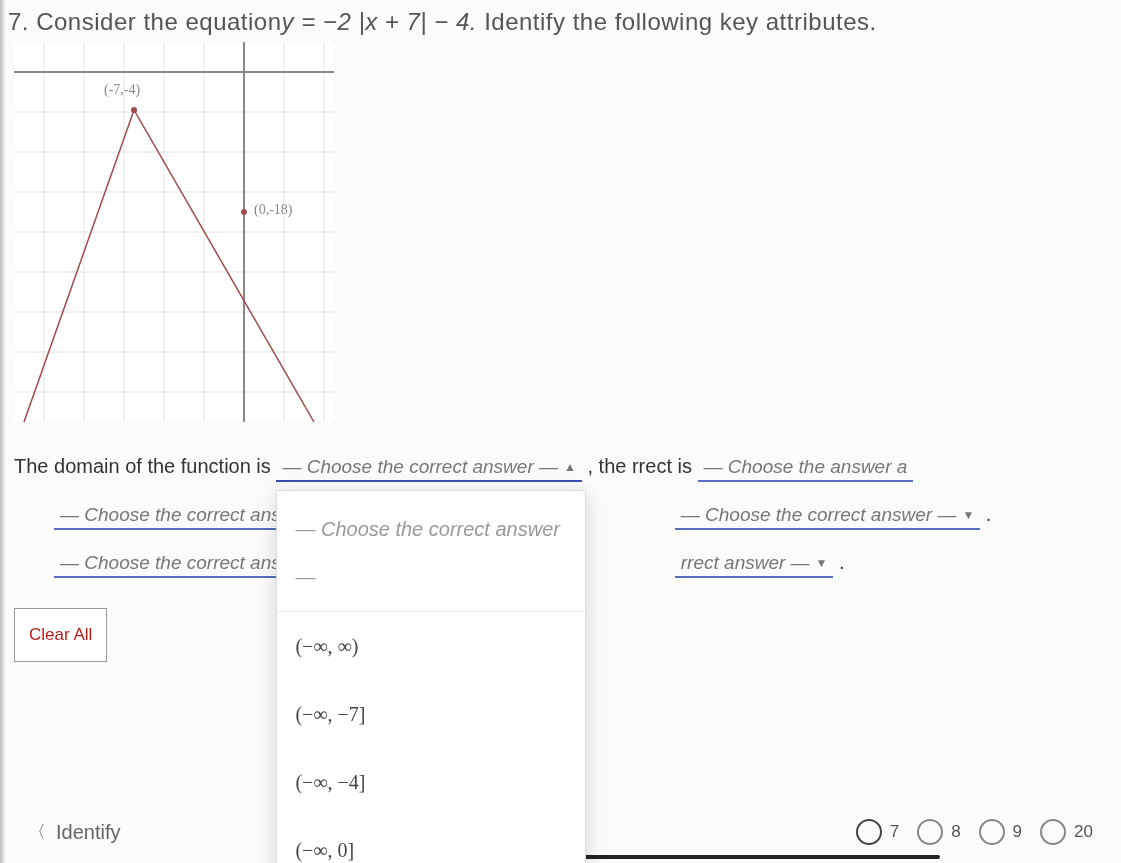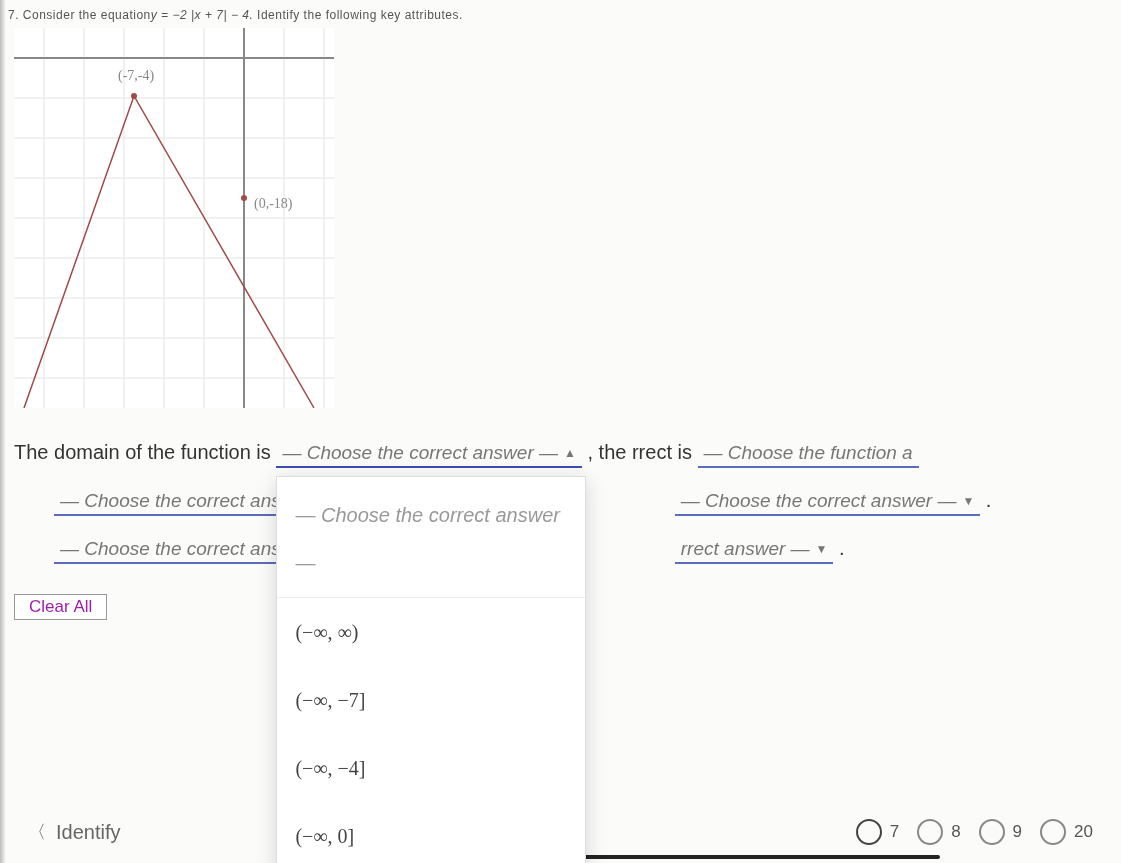--- a/index.html
+++ b/index.html
@@ -1,32 +1,32 @@
 <!DOCTYPE html>
 <html><head>
 <meta charset="utf-8">
 <style>
 *{box-sizing:border-box;margin:0;padding:0}
 body{font-family:Arial,Helvetica,sans-serif;background:#fbfbfa;color:#333;width:1121px;height:863px;overflow:hidden;position:relative}
 .page{padding:8px 20px 20px 8px}
-.q-title{font-size:12px;color:#555;letter-spacing:.5px;margin-bottom:1px}
+.q-title{font-size:24px;color:#555;letter-spacing:.5px;margin-bottom:1px}
 .eq{font-style:italic}
 .graph{position:relative;width:320px;height:380px;margin:6px 0 20px 6px;background:#fff}
 .graph svg{position:absolute;left:0;top:0}
 .graph .lbl{position:absolute;color:#888;font-size:14px;font-family:'Times New Roman',serif}
 .q-body{font-size:20px;line-height:2.4;color:#333;padding-left:6px}
 .dd{display:inline-block;position:relative;vertical-align:baseline}
 .dd-toggle{display:inline-flex;align-items:center;gap:6px;border:none;border-bottom:2px solid #5b6bbf;background:transparent;color:#777;font-style:italic;font-size:19px;padding:2px 6px;cursor:pointer;font-family:inherit}
 .dd-toggle .caret{font-style:normal;font-size:12px;color:#777}
 .dd-open .dd-toggle{border-bottom-color:#3b4db3}
 .dd-menu{position:absolute;top:100%;left:0;min-width:310px;background:#fff;border:1px solid #ddd;box-shadow:0 4px 20px rgba(0,0,0,.15);z-index:50;padding:4px 0}
 .dd-menu .dd-item{padding:10px 18px;font-size:20px;color:#444;cursor:pointer;font-style:normal}
 .dd-menu .dd-item.ph{color:#999;font-style:italic;border-bottom:1px solid #eee}
 .math{font-family:'Times New Roman',serif;font-style:normal}
-.clear-btn{display:inline-block;margin:22px 0 0 6px;border:1px solid #999;background:#fff;color:#a21caf;font-size:17px;padding:2px 14px;cursor:pointer;font-family:inherit}
+.clear-btn{display:inline-block;margin:22px 0 0 6px;border:1px solid #999;background:#fff;color:#b91c1c;font-size:17px;padding:16px 14px;cursor:pointer;font-family:inherit}
 .bottombar{position:absolute;left:0;right:0;bottom:16px;display:flex;align-items:center;gap:18px;padding:0 28px}
 .prev{display:flex;align-items:center;gap:10px;color:#666;font-size:20px;cursor:pointer}
 .prev .chev{font-size:18px}
 .checkbadge{width:30px;height:30px;border-radius:50%;background:#5a67c9;color:#fff;display:flex;align-items:center;justify-content:center;font-size:16px;flex:0 0 auto}
 .qnum{display:flex;align-items:center;gap:8px;font-size:17px;color:#555;cursor:pointer}
 .qnum .ring{width:26px;height:26px;border-radius:50%;border:2px solid #888;display:inline-block}
 .qnum.active .ring{border-color:#444}
 .progress-line{position:absolute;bottom:4px;left:560px;width:380px;height:4px;background:#222;border-radius:2px}
 .darkedge{position:absolute;left:0;top:0;bottom:0;width:6px;background:linear-gradient(to right,rgba(0,0,0,.25),transparent)}
 .the-line{display:inline}
@@ -63,22 +63,22 @@
       <line x1="190" y1="0" x2="190" y2="380"></line>
           <line x1="270" y1="0" x2="270" y2="380"></line>
       <line x1="310" y1="0" x2="310" y2="380"></line>
     </g>
     <line x1="0" y1="30" x2="320" y2="30" stroke="#888" stroke-width="2"></line>
     <line x1="230" y1="0" x2="230" y2="380" stroke="#888" stroke-width="2"></line>
     <polyline points="10,380 120,68 300,380" fill="none" stroke="#a04a4a" stroke-width="1.5"></polyline>
     <circle cx="120" cy="68" r="3" fill="#a04a4a"></circle>
     <circle cx="230" cy="170" r="3" fill="#a04a4a"></circle>
   </svg>
-  <span class="lbl" style="left:104px;top:40px">(-7,-4)</span>
-  <span class="lbl" style="left:240px;top:168px">(0,-18)</span>
+  <span class="lbl" style="left:90px;top:40px">(-7,-4)</span>
+  <span class="lbl" style="left:240px;top:160px">(0,-18)</span>
 </div>
 
 <div class="q-body">
   <span class="the-line">
     <span>The domain of the function is</span>
     <span class="dd dd-open">
       <button class="dd-toggle">
         <span>— Choose the correct answer —</span>
         <span class="caret">▲</span>
       </button>
@@ -86,21 +86,21 @@
         <div class="dd-item ph">— Choose the correct answer —</div>
         <div class="dd-item math">(−∞, ∞)</div>
         <div class="dd-item math">(−∞, −7]</div>
         <div class="dd-item math">(−∞, −4]</div>
         <div class="dd-item math">(−∞, 0]</div>
       </div>
     </span>
     <span>, the rrect is</span>
     <span class="dd">
       <button class="dd-toggle">
-        <span>— Choose the function a</span>
+        <span>— Choose the answer a</span>
       </button>
     </span>
   </span>
   <br>
   <span style="padding-left:40px">
     <span class="dd">
       <button class="dd-toggle">
         <span>— Choose the correct answer —</span>
         <span class="caret">▾</span>
       </button>

